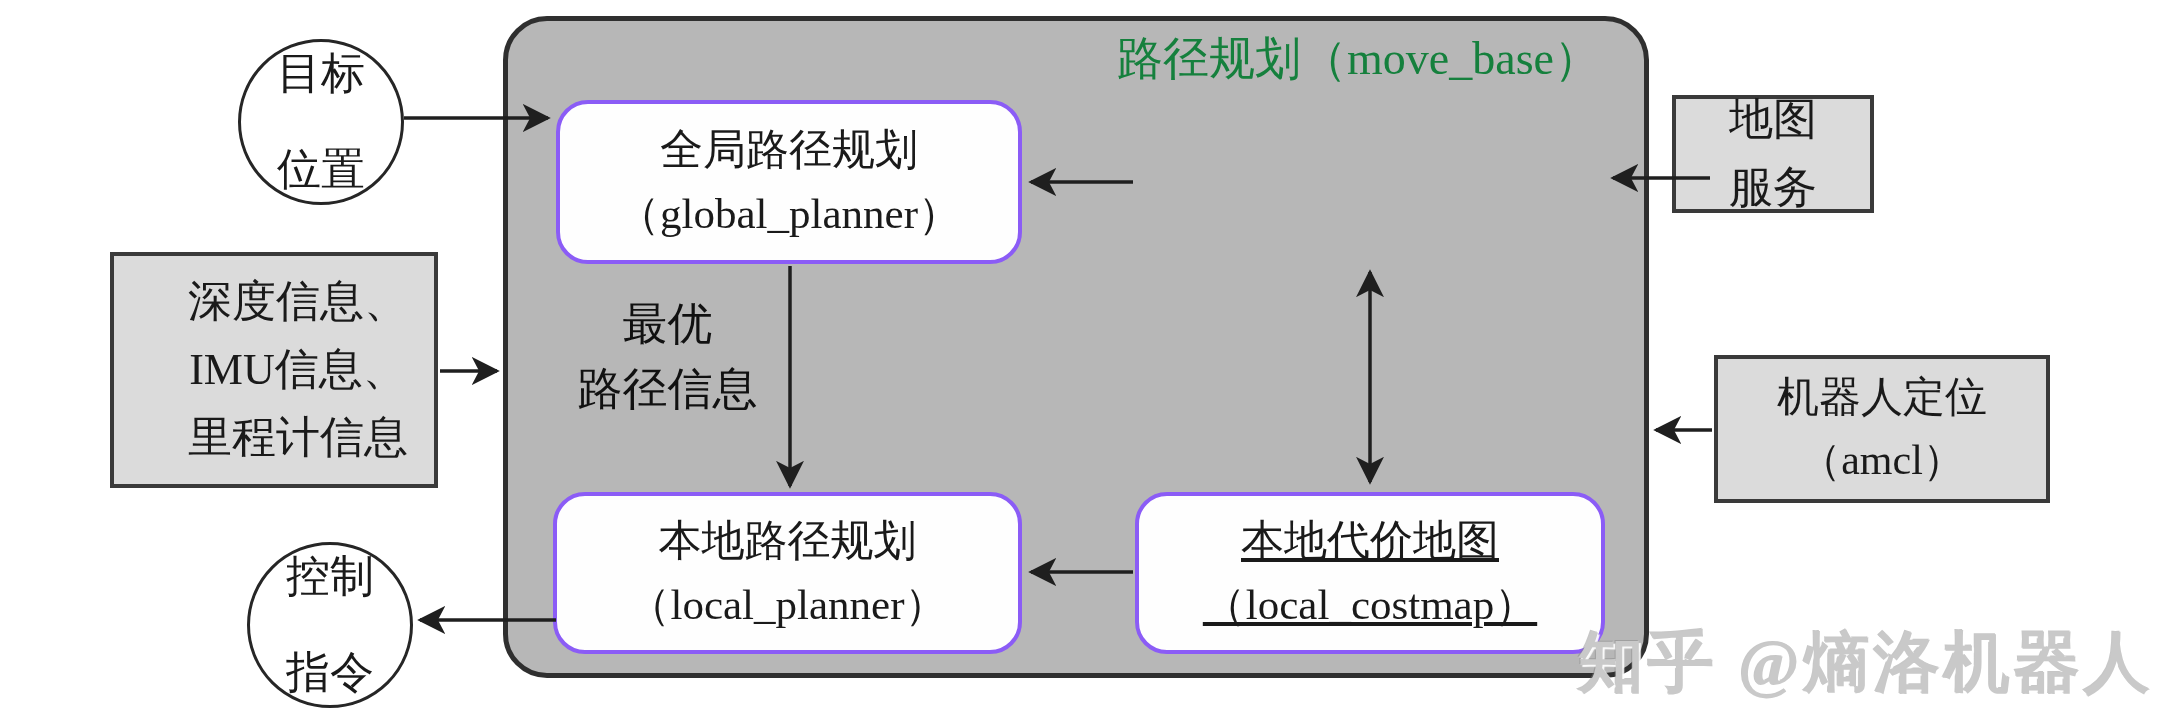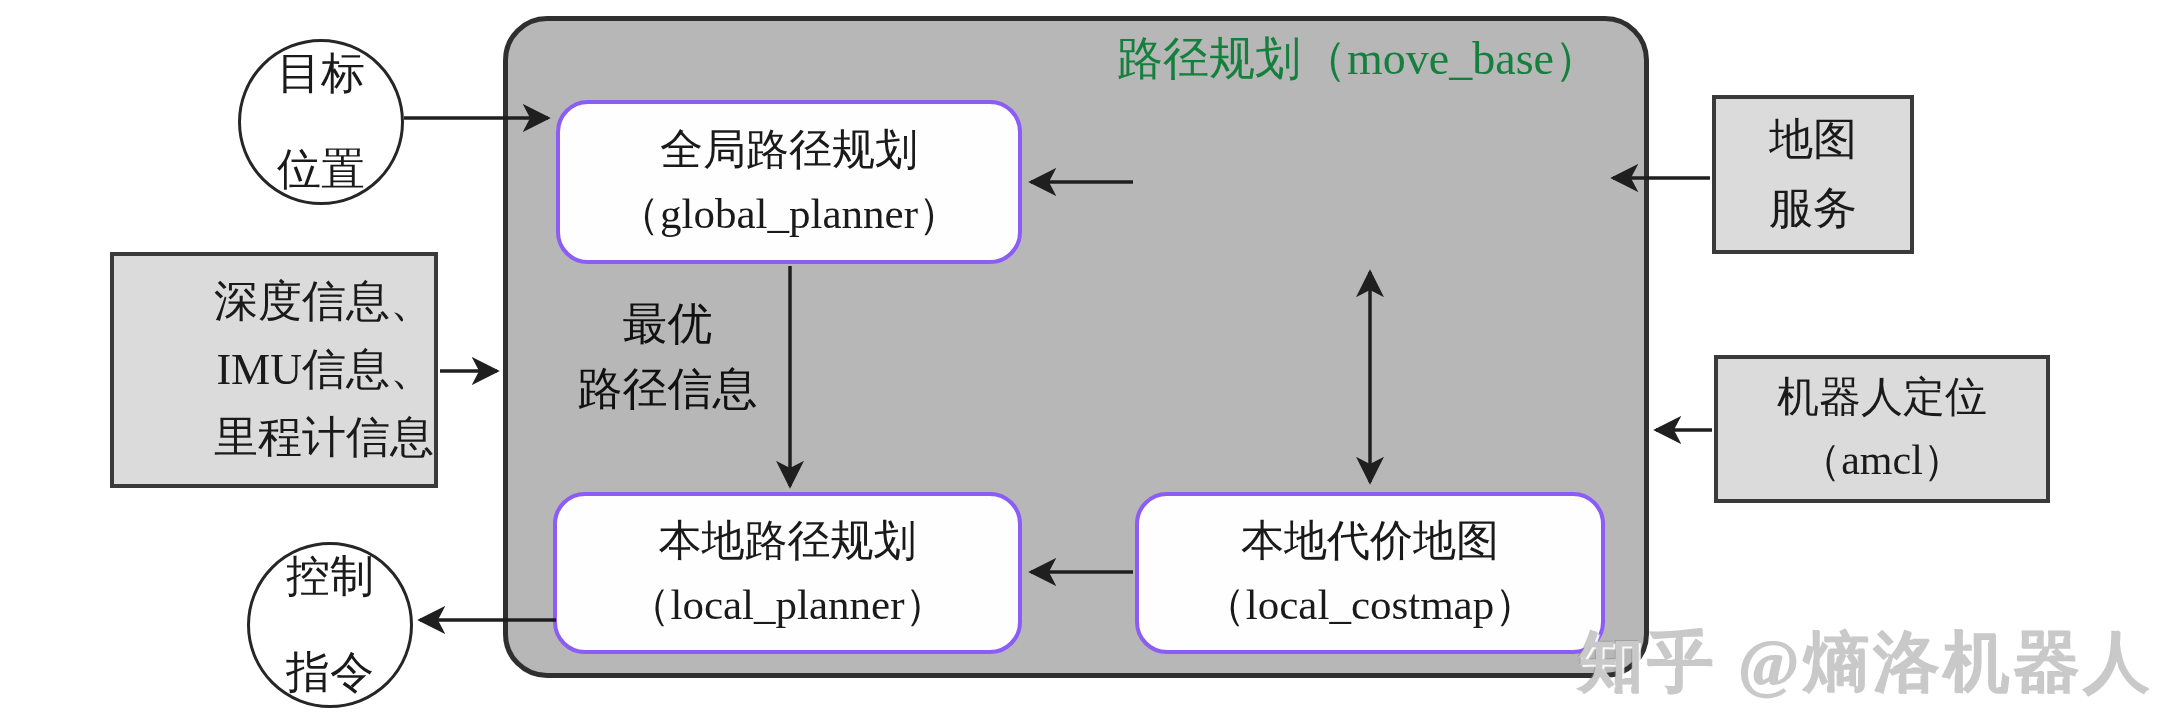--- a/index.html
+++ b/index.html
@@ -19,29 +19,29 @@
   }
   
   .rnode{
     position:absolute;background:#fefefe;border:4px solid #8b5cf6;border-radius:32px;
     display:flex;flex-direction:column;align-items:center;justify-content:center;
     font-size:43px;line-height:1.5;text-align:center;
   }
   .rnode-global-planner{left:556px;top:100px;width:466px;height:164px;}
   .rnode-global-costmap{left:1135px;top:100px;width:470px;height:164px;}
   .rnode-local-planner{left:553px;top:492px;width:469px;height:162px;}
-  .rnode-local-costmap{left:1135px;top:492px;width:470px;height:162px;}
+  .rnode-local-costmap{left:1135px;top:492px;width:470px;height:162px;text-decoration:underline;}
   
   .gbox{
     position:absolute;background:#dbdbdb;border:4px solid #3a3a3a;
     display:flex;flex-direction:column;justify-content:center;
     font-size:44px;line-height:1.55;
   }
-  .gbox-sensors{left:110px;top:252px;width:328px;height:236px;padding-left:48px;text-align:right;}
-  .gbox-map-service{left:1712px;top:95px;width:202px;height:159px;align-items:center;text-align:right;}
+  .gbox-sensors{left:110px;top:252px;width:328px;height:236px;padding-left:48px;text-align:center;}
+  .gbox-map-service{left:1672px;top:95px;width:202px;height:118px;align-items:center;text-align:right;}
   .gbox-amcl{left:1714px;top:355px;width:336px;height:148px;align-items:center;text-align:center;font-size:42px;line-height:1.5;}
   
   .circle{
     position:absolute;width:166px;height:166px;border-radius:50%;
     background:#ffffff;border:3px solid #262626;
     display:flex;flex-direction:column;align-items:center;justify-content:space-between;
     font-size:44px;line-height:1.45;text-align:center;
   }
   .circle-goal{left:238px;top:39px;}
   .circle-control{left:247px;top:542px;}

